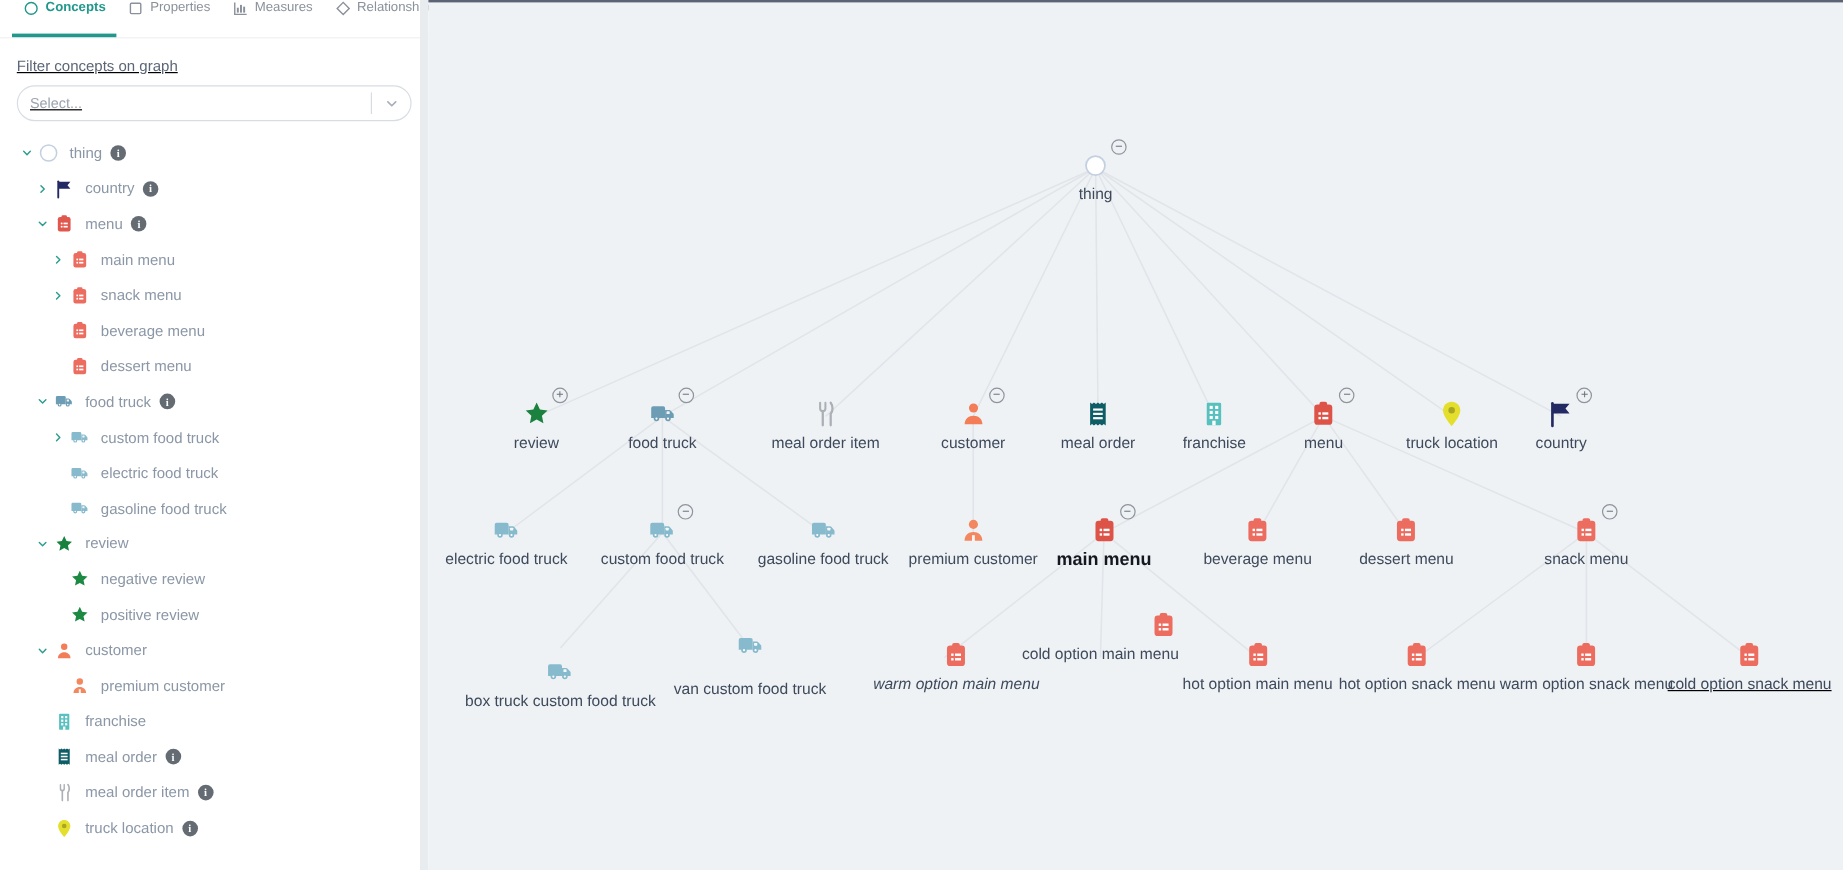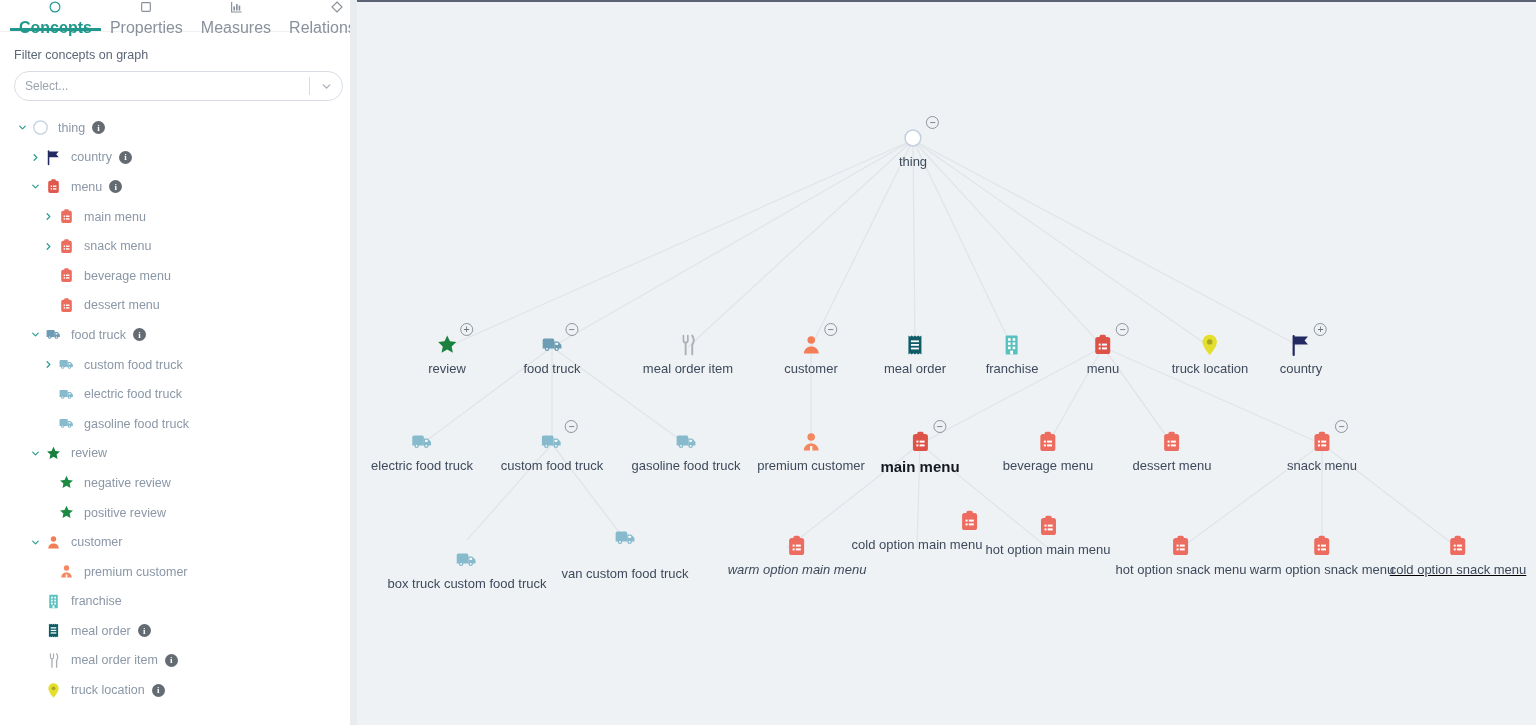--- a/index.html
+++ b/index.html
@@ -4,26 +4,26 @@
 <style>
   * { margin:0; padding:0; box-sizing:border-box; }
   html,body { width:1536px; height:725px; overflow:hidden; }
   body { font-family:"Liberation Sans", sans-serif; background:#fff; }
   #app { display:flex; width:1536px; height:725px; }
 
   
   #sidebar { position:relative; width:357px; height:725px; background:#fff; flex:0 0 357px; }
   #sidebar .scroll-strip { position:absolute; top:0; right:0; width:7px; height:725px; background:#e9ecef; }
   #tabbar { display:flex; align-items:stretch; height:32px; padding-left:10px; border-bottom:1px solid #f0f1f3; }
-  .tab { display:flex; align-items:center; gap:5px; padding:0 9px; font-size:16px; color:#8a919b;
-         cursor:pointer; border-bottom:3px solid transparent; white-space:nowrap;flex-direction:column; }
+  .tab { display:flex; align-items:flex-start; gap:5px; padding:0 9px; font-size:11px; color:#8a919b;
+         cursor:pointer; border-bottom:3px solid transparent; white-space:nowrap; }
   .tab.active { color:#22988c; font-weight:bold; border-bottom-color:#22988c; }
   .tab .ticon { display:flex; align-items:center; }
 
-  #filter-section { padding:12px 14px 4px 14px; }
+  #filter-section { padding:12px 14px 4px 14px;text-decoration:underline; }
   #filter-label { font-size:12.5px; color:#5b6676; margin-top:4px; }
   #filter-select { margin-top:9px; height:30px; border:1px solid #d8dde3; border-radius:15px;
                    display:flex; align-items:center; background:#fff; }
   #filter-select .placeholder { flex:1; padding-left:10px; font-size:12px; color:#9aa3ae; }
   #filter-select .sep { width:1px; height:18px; background:#d8dde3; }
   #filter-select .chev { width:32px; display:flex; align-items:center; justify-content:center; }
 
   #tree { margin-top:8px; }
   .tree-row { display:flex; align-items:center; height:29.6px; cursor:pointer; }
   .tree-row .chev-slot { width:16px; display:flex; align-items:center; justify-content:center; flex:0 0 16px; }
@@ -687,21 +687,21 @@
             <rect x="4.5" y="4" width="15" height="17" rx="2.6" fill="#ec6d60"></rect>
             <rect x="8.8" y="1.8" width="6.4" height="4.6" rx="1.6" fill="#ec6d60"></rect>
             <rect x="8" y="10.6" width="2" height="2" fill="#fff"></rect>
             <rect x="11.2" y="10.6" width="5" height="2" fill="#fff"></rect>
             <rect x="8" y="14.4" width="2" height="2" fill="#fff"></rect>
             <rect x="11.2" y="14.4" width="5" height="2" fill="#fff"></rect>
           </svg>
         </div>
         <div class="glabel">cold option main menu</div>
       </div>
-      <div class="gnode" style="left: 691px; top: 511px; text-align: center;">
+      <div class="gnode" style="left: 691px; top: 531px; text-align: center;">
         <div class="gicon">
           <svg width="24" height="24" viewBox="0 0 24 24" xmlns="http://www.w3.org/2000/svg">
             <rect x="4.5" y="4" width="15" height="17" rx="2.6" fill="#ec6d60"></rect>
             <rect x="8.8" y="1.8" width="6.4" height="4.6" rx="1.6" fill="#ec6d60"></rect>
             <rect x="8" y="10.6" width="2" height="2" fill="#fff"></rect>
             <rect x="11.2" y="10.6" width="5" height="2" fill="#fff"></rect>
             <rect x="8" y="14.4" width="2" height="2" fill="#fff"></rect>
             <rect x="11.2" y="14.4" width="5" height="2" fill="#fff"></rect>
           </svg>
         </div>

